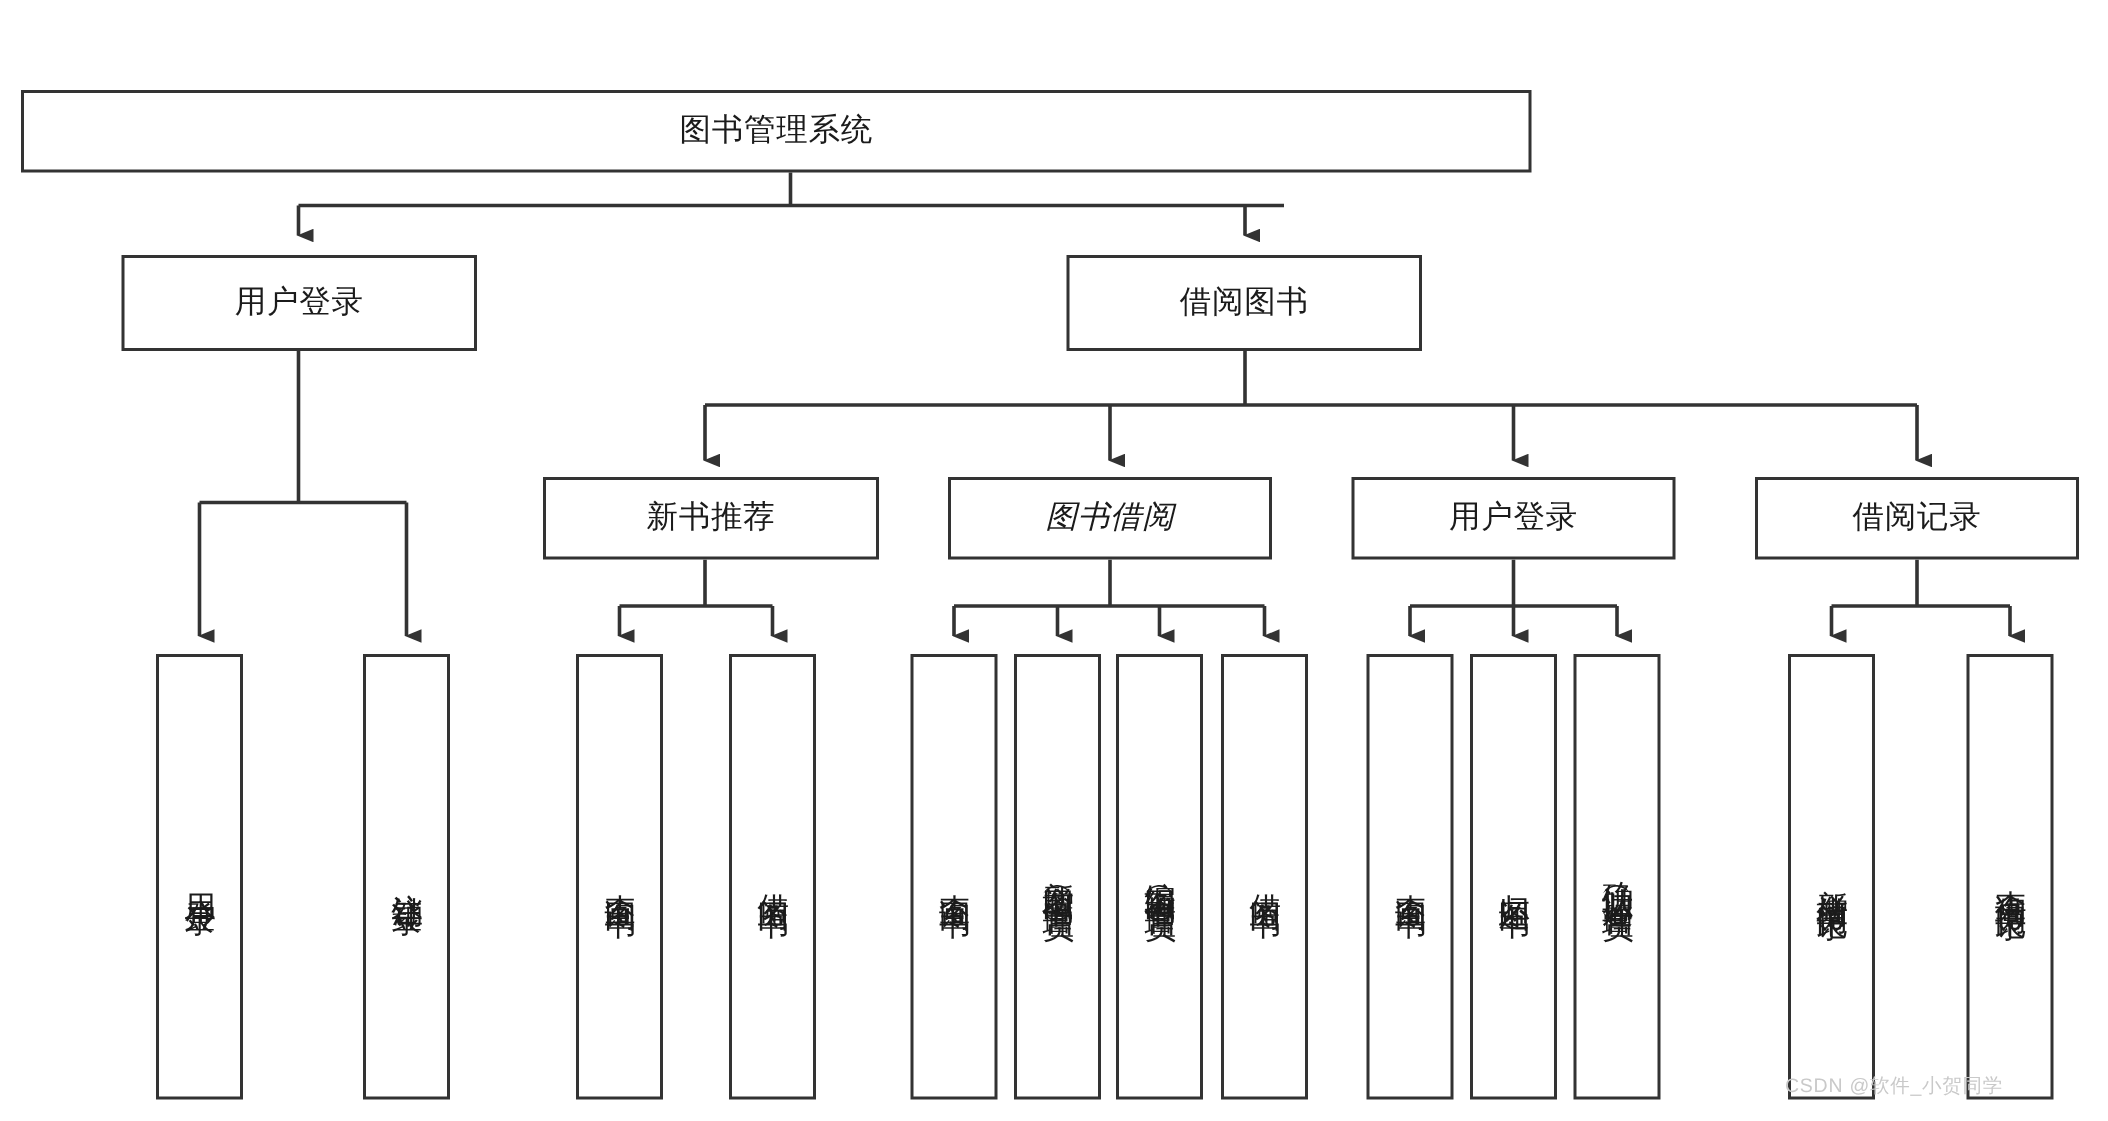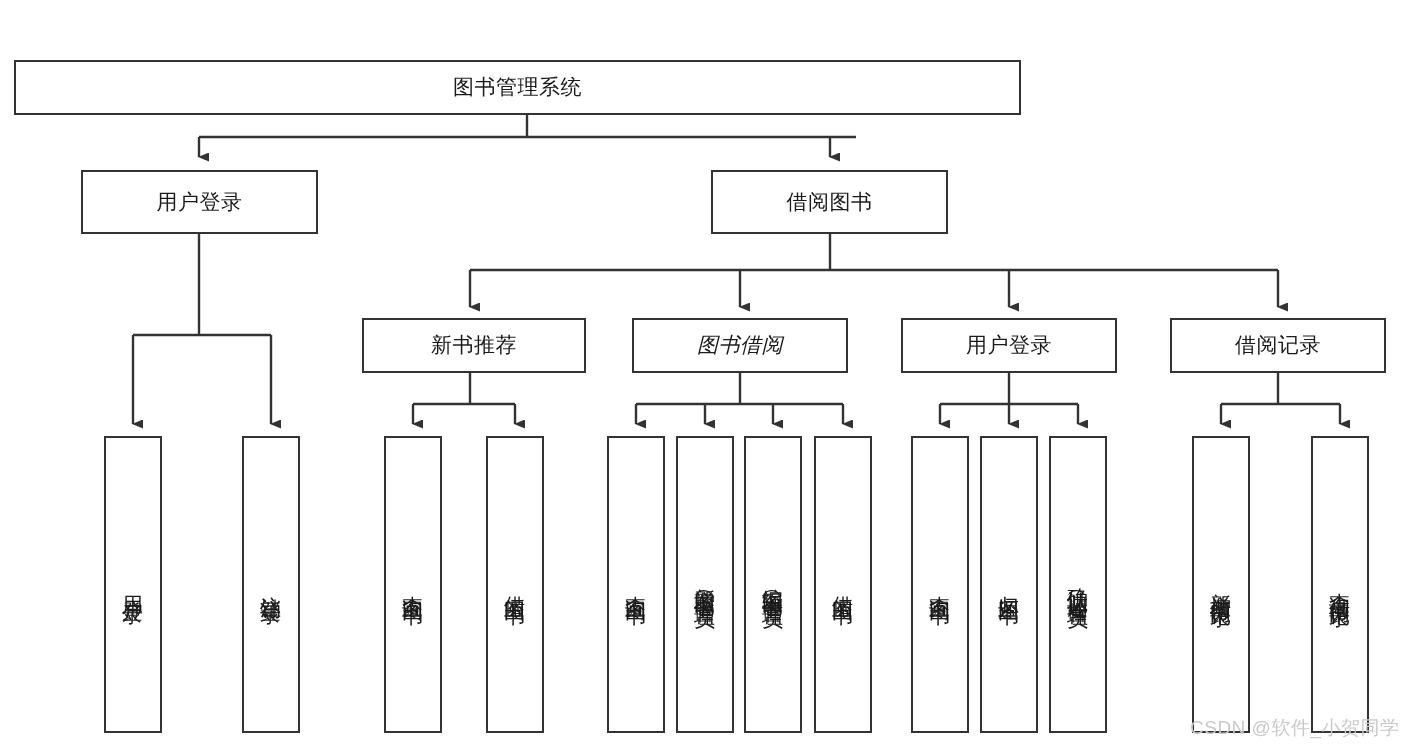--- a/index.html
+++ b/index.html
@@ -52,21 +52,21 @@
     text-orientation: upright;
     font-size: 21px;
     letter-spacing: 3px;
     line-height: 1;
     white-space: nowrap;
     max-height: 280px;
   }
   .watermark {
     position: absolute;
     color: #c9c9c9;
-    font-size: 19px;
+    font-size: 13px;
     letter-spacing: 0.5px;
     white-space: nowrap;
     z-index: 3;
   }
 </style>
 </head>
 <body>
 
 <div id="diagram-root">
 

